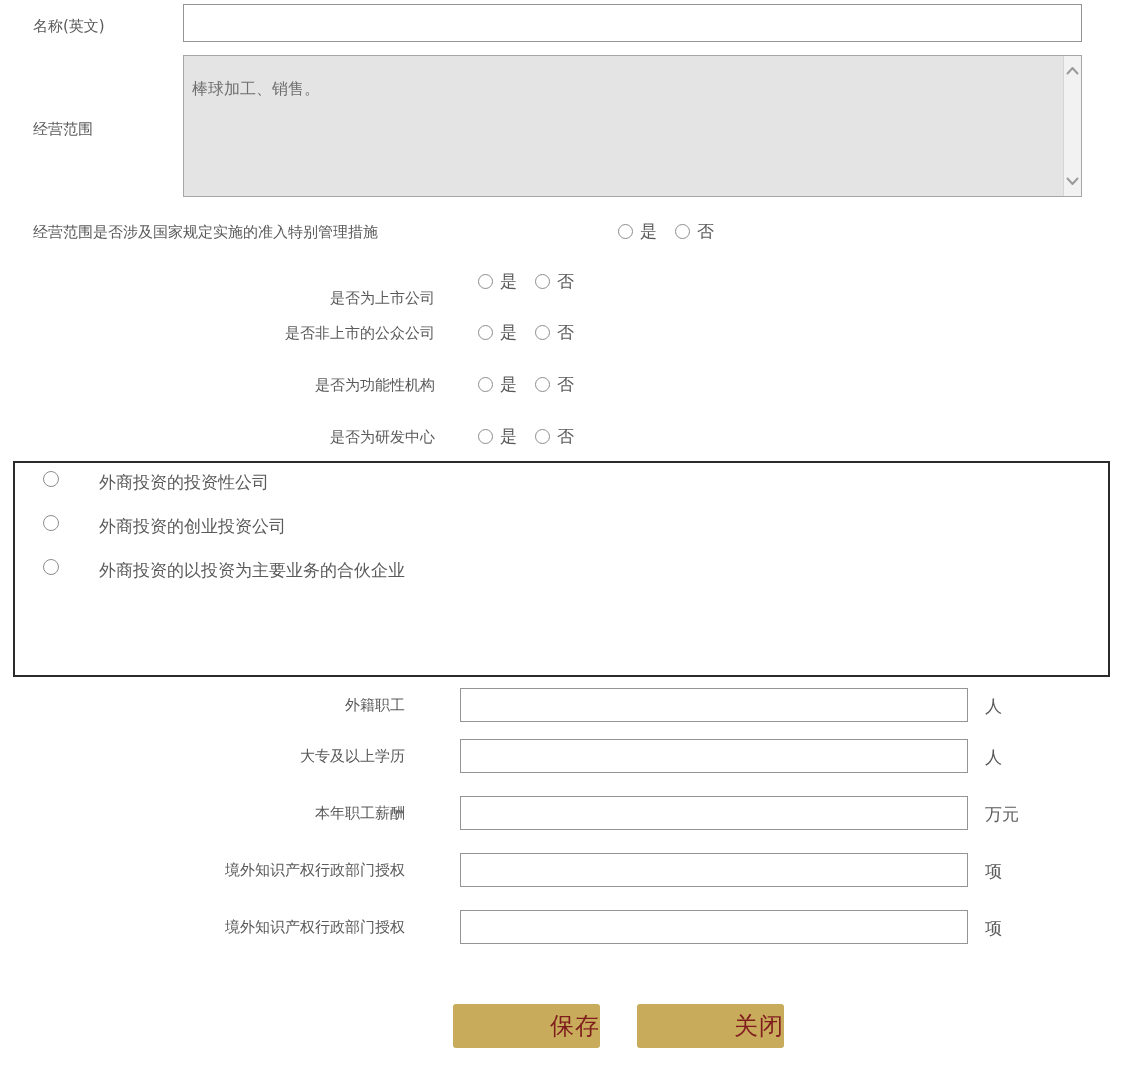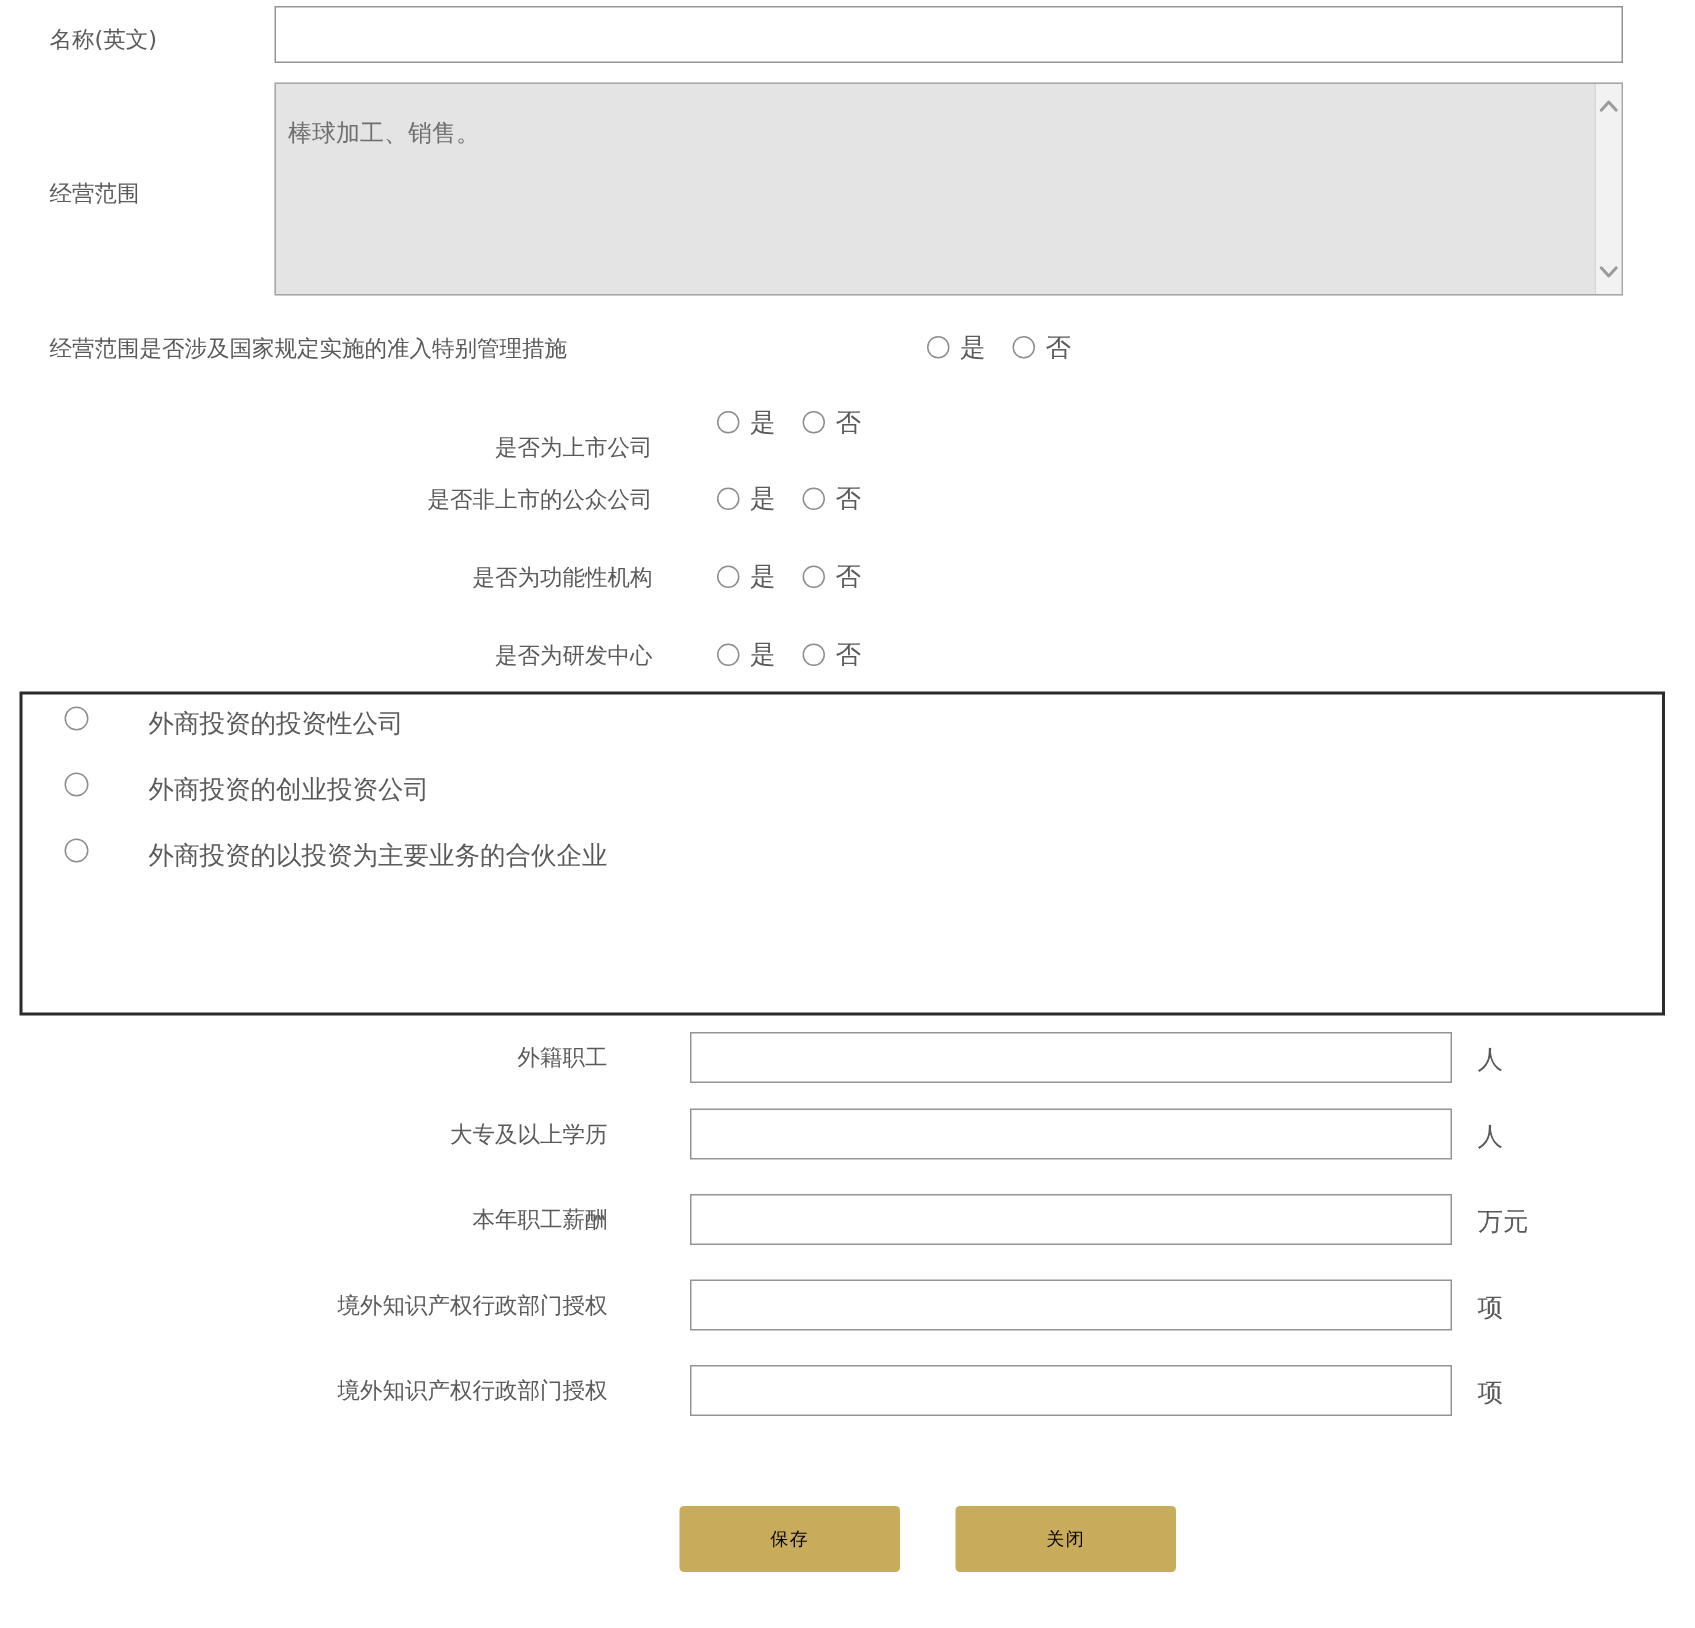--- a/index.html
+++ b/index.html
@@ -126,26 +126,27 @@
     color: #5a5a5a;
     white-space: nowrap;
   }
 
   
   .btn {
     box-sizing: border-box;
     background: #c9ab5c;
     border: none;
     border-radius: 3px;
-    color: #000000;
+    color: #7f1d1d;
     font-family: "DejaVu Sans", "Liberation Sans", sans-serif;
-    font-size: 12px;
+    font-size: 24px;
     letter-spacing: 1px;
     cursor: pointer;
     padding: 0;
+    text-align: right;
   }
 </style>
 </head>
 <body>
 
 <div class="abs label" style="left:33px; top:16px; width:150px;">名称(英文)</div>
 <input class="abs text-input" type="text" style="left: 183px; top: 4px; width: 899px; height: 38px;" placeholder="">
 
 <div class="abs label" style="left:33px; top:119px; width:150px;">经营范围</div>
 <div class="abs textarea-wrap" style="left:183px; top:55px; width:899px; height:142px;">

